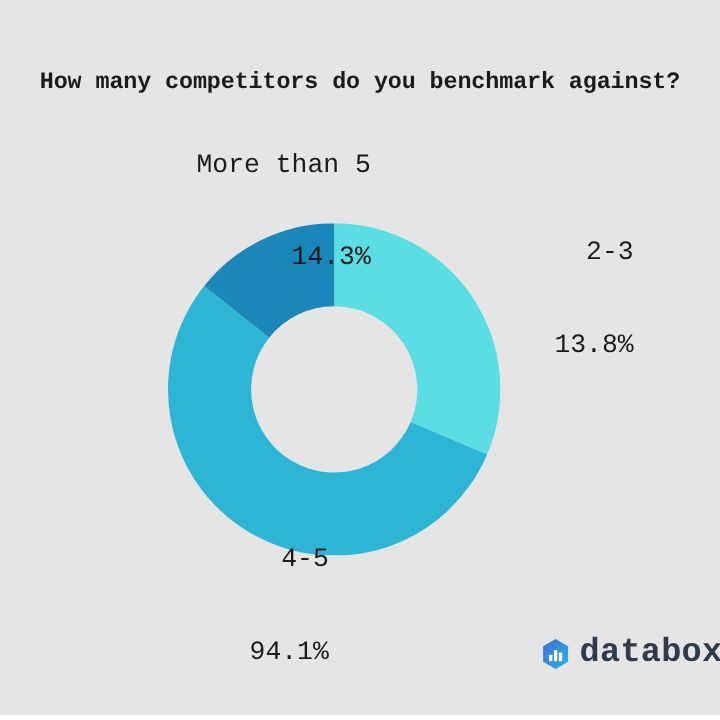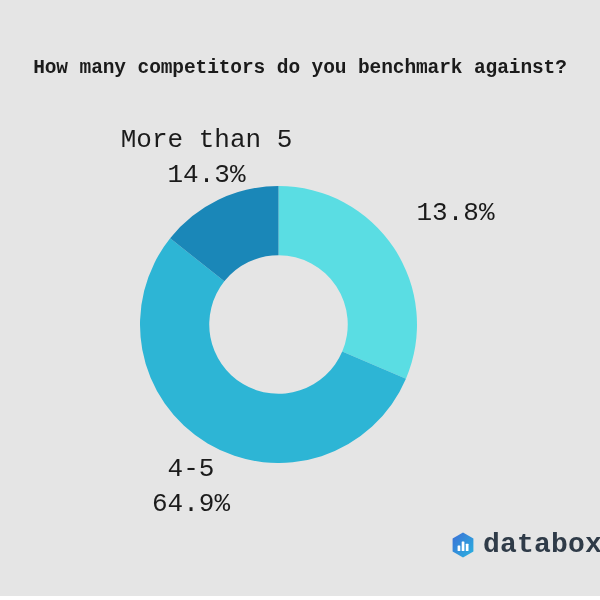--- a/index.html
+++ b/index.html
@@ -43,29 +43,29 @@
   }
   #donut-svg {
     display: block;
     width: 277px;
     height: 277px;
   }
 
   
   .slice-label {
     position: absolute;
-    text-align: center;
+    text-align: right;
     color: #1b1b1b;
-    font-size: 26px;
+    font-size: 22px;
     font-weight: 400;
     line-height: 1.33;
     white-space: nowrap;
   }
   .slice-label .lbl-name { display: block; }
-  .slice-label .lbl-pct  { display: block; }
+  .slice-label .lbl-pct  { display: block; margin-top: 48px; }
 
   #label-more-than-5 { left: 104px;  top: 123px;  width: 205px; }
   #label-2-3         { left: 383px;  top: 196px;  width: 145px; }
   #label-4-5         { left: 108px;  top: 452px;  width: 166px; }
 
   
   #brand-logo {
     position: absolute;
     left: 451px;
     top: 531px;
@@ -98,26 +98,27 @@
         </g>
     </svg>
   </div>
 
   <div class="slice-label" id="label-more-than-5">
     <span class="lbl-name">More than 5</span>
     <span class="lbl-pct">14.3%</span>
   </div>
 
   <div class="slice-label" id="label-2-3">
+    <span class="lbl-name">2-3</span>
     <span class="lbl-pct">13.8%</span>
   </div>
 
   <div class="slice-label" id="label-4-5">
     <span class="lbl-name">4-5</span>
-    <span class="lbl-pct">64.9%</span>
+    <span class="lbl-pct">94.1%</span>
   </div>
 
   <div id="brand-logo">
     <span class="mark">
       <svg viewBox="0 0 24 26" width="24" height="26" aria-hidden="true">
         <defs>
           <linearGradient id="dbxGrad" x1="0" y1="0" x2="1" y2="1">
             <stop offset="0%" stop-color="#3C6FD6"></stop>
             <stop offset="100%" stop-color="#29B3E0"></stop>
           </linearGradient>

